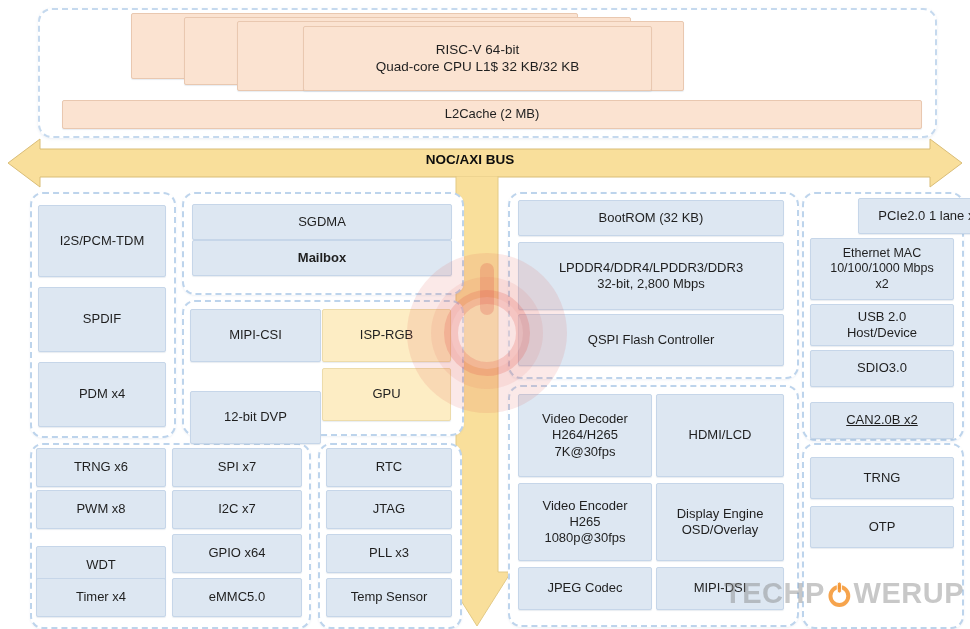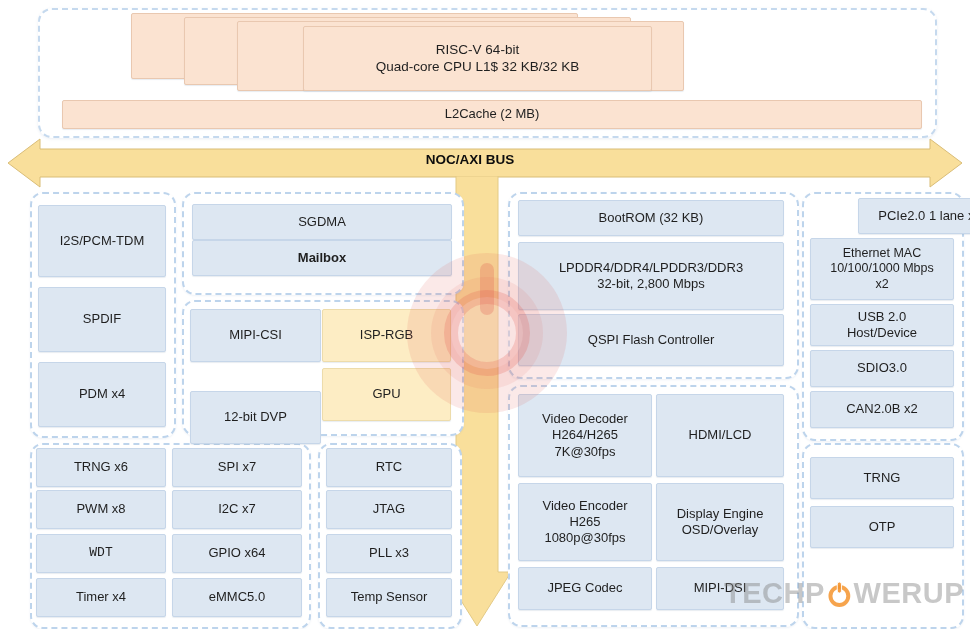--- a/index.html
+++ b/index.html
@@ -75,21 +75,21 @@
 
   <div class="blk" style="left:190px;top:309px;width:129px;height:51px;">MIPI-CSI</div>
   <div class="blk warm" style="left:322px;top:309px;width:127px;height:51px;">ISP-RGB</div>
   <div class="blk" style="left:190px;top:368px;width:129px;height:51px;margin-top:23px;">12-bit DVP</div>
   <div class="blk warm" style="left:322px;top:368px;width:127px;height:51px;">GPU</div>
 
   <div class="blk" style="left:36px;top:448px;width:128px;height:37px;">TRNG x6</div>
   <div class="blk" style="left:172px;top:448px;width:128px;height:37px;">SPI x7</div>
   <div class="blk" style="left:36px;top:490px;width:128px;height:37px;">PWM x8</div>
   <div class="blk" style="left:172px;top:490px;width:128px;height:37px;">I2C x7</div>
-  <div class="blk" style="left:36px;top:534px;width:128px;height:37px;font-family:Liberation Mono, monospace;">WDT</div>
+  <div class="blk" style="left:36px;top:546px;width:128px;height:37px;">WDT</div>
   <div class="blk" style="left:172px;top:534px;width:128px;height:37px;">GPIO x64</div>
   <div class="blk" style="left:36px;top:578px;width:128px;height:37px;">Timer x4</div>
   <div class="blk" style="left:172px;top:578px;width:128px;height:37px;text-align:right;">eMMC5.0</div>
 
   <div class="blk" style="left:326px;top:448px;width:124px;height:37px;">RTC</div>
   <div class="blk" style="left:326px;top:490px;width:124px;height:37px;">JTAG</div>
   <div class="blk" style="left:326px;top:534px;width:124px;height:37px;">PLL x3</div>
   <div class="blk" style="left:326px;top:578px;width:124px;height:37px;">Temp Sensor</div>
 
   <div class="blk" style="left:518px;top:200px;width:264px;height:34px;">BootROM (32 KB)</div>
@@ -109,21 +109,21 @@
   <div class="blk" style="left:656px;top:567px;width:126px;height:41px;">MIPI-DSI</div>
   <div class="blk" style="left:518px;top:567px;width:132px;height:41px;">JPEG Codec</div>
 
   <div class="blk" style="left:810px;top:198px;width:142px;height:34px;margin-left:48px;">PCIe2.0 1 lane x2</div>
   <div class="blk" style="left:810px;top:238px;width:142px;height:60px;font-size:12.5px;">Ethernet MAC
 10/100/1000 Mbps
 x2</div>
   <div class="blk" style="left:810px;top:304px;width:142px;height:40px;">USB 2.0
 Host/Device</div>
   <div class="blk" style="left:810px;top:350px;width:142px;height:35px;">SDIO3.0</div>
-  <div class="blk" style="left:810px;top:391px;width:142px;height:35px;">CAN2.0B x2</div>
+  <div class="blk" style="left:810px;top:402px;width:142px;height:35px;text-decoration:underline;">CAN2.0B x2</div>
 
   <div class="blk" style="left:810px;top:457px;width:142px;height:40px;">TRNG</div>
   <div class="blk" style="left:810px;top:506px;width:142px;height:40px;">OTP</div>
 
   <svg style="left:397px;top:243px;pointer-events:none;" width="180" height="180" viewBox="0 0 180 180">
     <circle cx="90" cy="90" r="80" fill="rgba(226,88,76,0.13)"></circle>
     <circle cx="90" cy="90" r="56" fill="rgba(226,88,76,0.10)"></circle>
     <circle cx="90" cy="90" r="36" fill="rgba(255,255,255,0.28)" stroke="rgba(226,88,76,0.22)" stroke-width="14"></circle>
     <rect x="83" y="20" width="14" height="52" rx="7" fill="rgba(226,88,76,0.26)"></rect>
   </svg>

